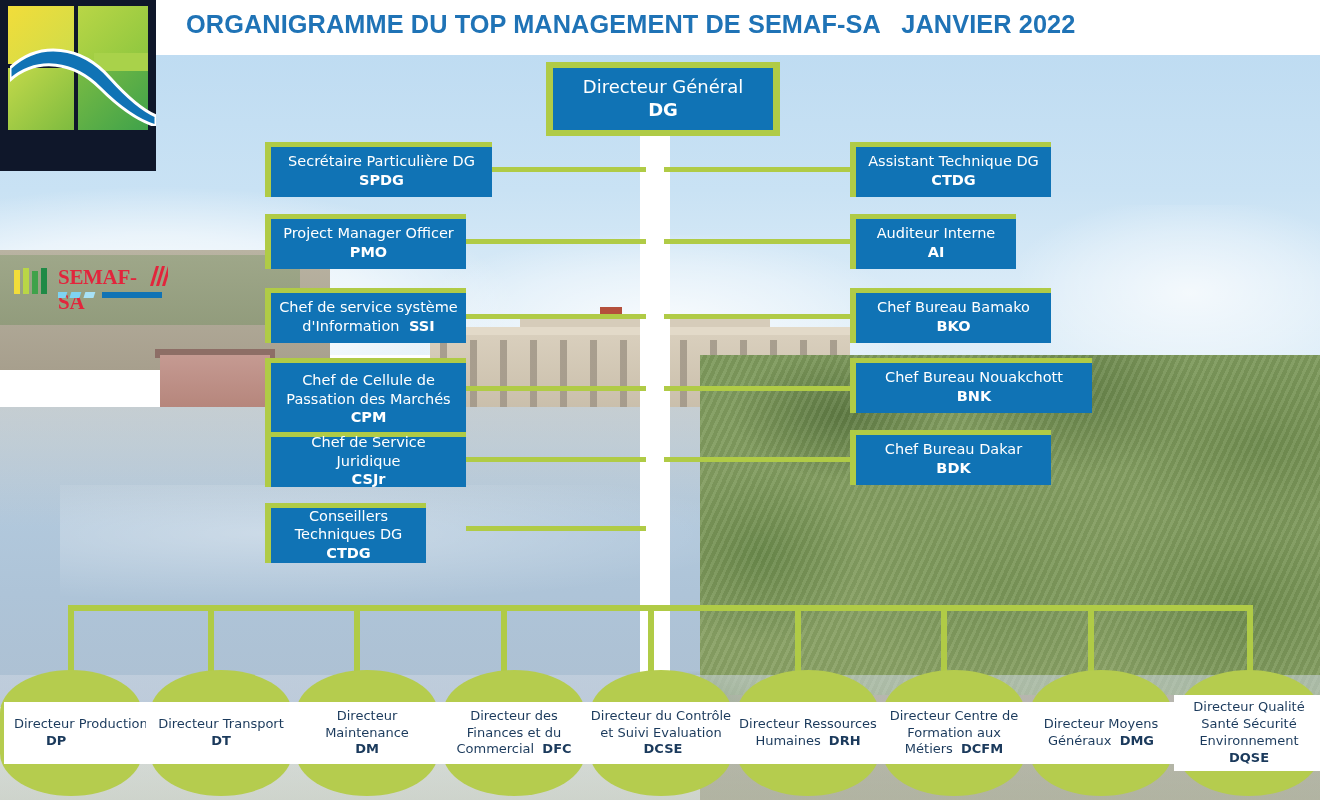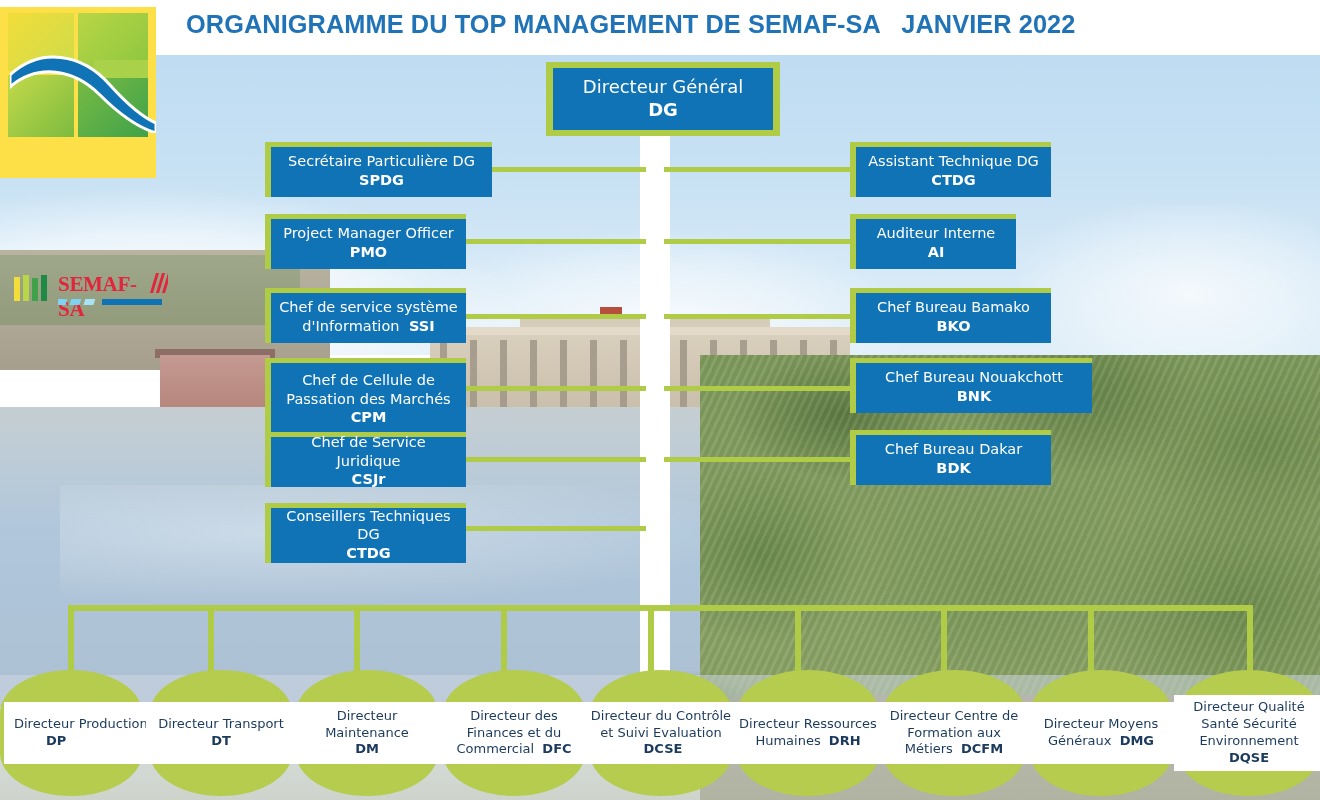--- a/index.html
+++ b/index.html
@@ -77,21 +77,21 @@
 
   
   .headerband{position:absolute;left:0;top:0;width:1320px;height:55px;background:#ffffff;z-index:5;}
   .title{position:absolute;left:186px;top:9px;z-index:7;
       font-family:"Liberation Sans", sans-serif;
       font-weight:bold;font-size:26.5px;letter-spacing:.1px;
       color:#1f73b6;white-space:pre;
       transform:scaleX(.955);transform-origin:left center;}
 
   
-  .logobox{position:absolute;left:0;top:7px;width:156px;height:171px;background:#fde047;z-index:8;
+  .logobox{position:absolute;left:0;top:0;width:156px;height:171px;background:#0f172a;z-index:8;
       box-sizing:border-box;padding:6px;}
   .logogrid{position:absolute;left:8px;top:6px;width:140px;height:124px;}
   .lg{position:absolute;}
   .wave{position:absolute;left:2px;top:38px;width:146px;height:82px;z-index:3;}
   .logotext{position:absolute;left:6px;top:132px;width:146px;height:34px;z-index:4;}
   .bars{position:absolute;left:8px;top:136px;}
   .semaf{position:absolute;left:52px;top:133px;
       font-family:"Liberation Serif", serif;font-weight:bold;font-size:21px;
       color:#e2253c;letter-spacing:-.3px;}
   .slash{position:absolute;left:140px;top:134px;width:22px;height:20px;}
@@ -246,21 +246,21 @@
       <span class="ln">Chef de Cellule de Passation des Marchés</span>
       <b class="ln">CPM</b>
     </div>
   </div>
   <div class="card" style="left:265px;top:432px;width:201px;height:55px;">
     <div>
       <span class="ln">Chef de Service Juridique</span>
       <b class="ln">CSJr</b>
     </div>
   </div>
-  <div class="card" style="left:265px;top:503px;width:201px;height:60px;">
+  <div class="card" style="left:265px;top:503px;width:161px;height:60px;">
     <div>
       <span class="ln"><b style="font-weight:normal;">Conseillers Techniques DG</b></span>
       <b class="ln">CTDG</b>
     </div>
   </div>
 
   <div class="card" style="left:850px;top:142px;width:201px;height:55px;">
     <div>
       <span class="ln">Assistant Technique DG</span>
       <b class="ln">CTDG</b>

